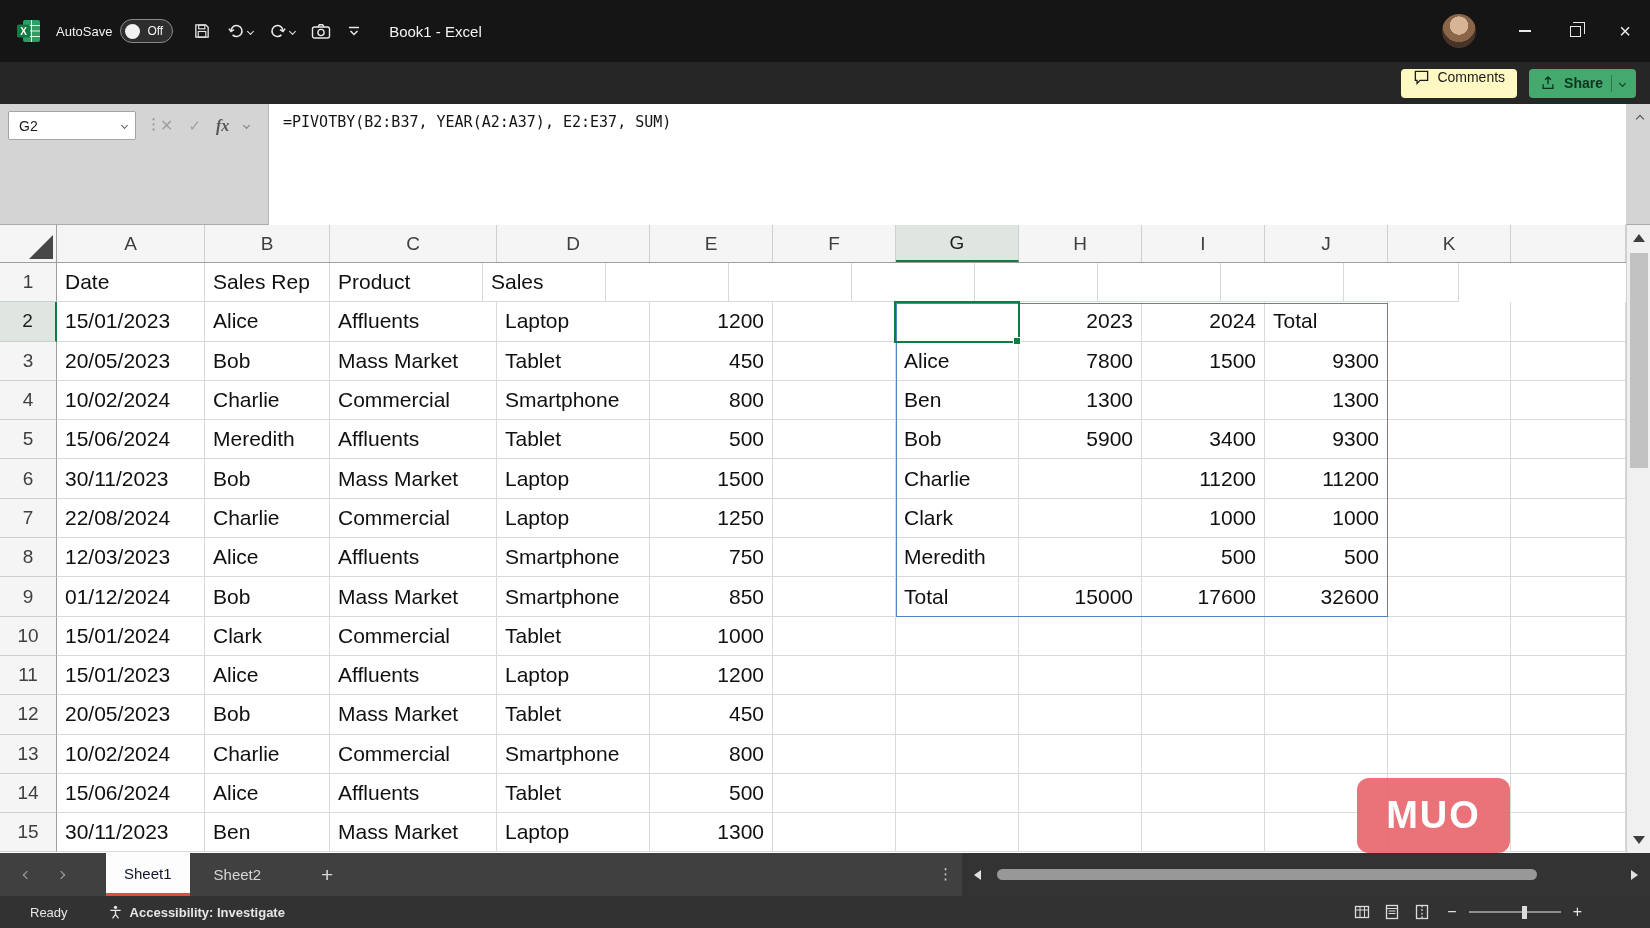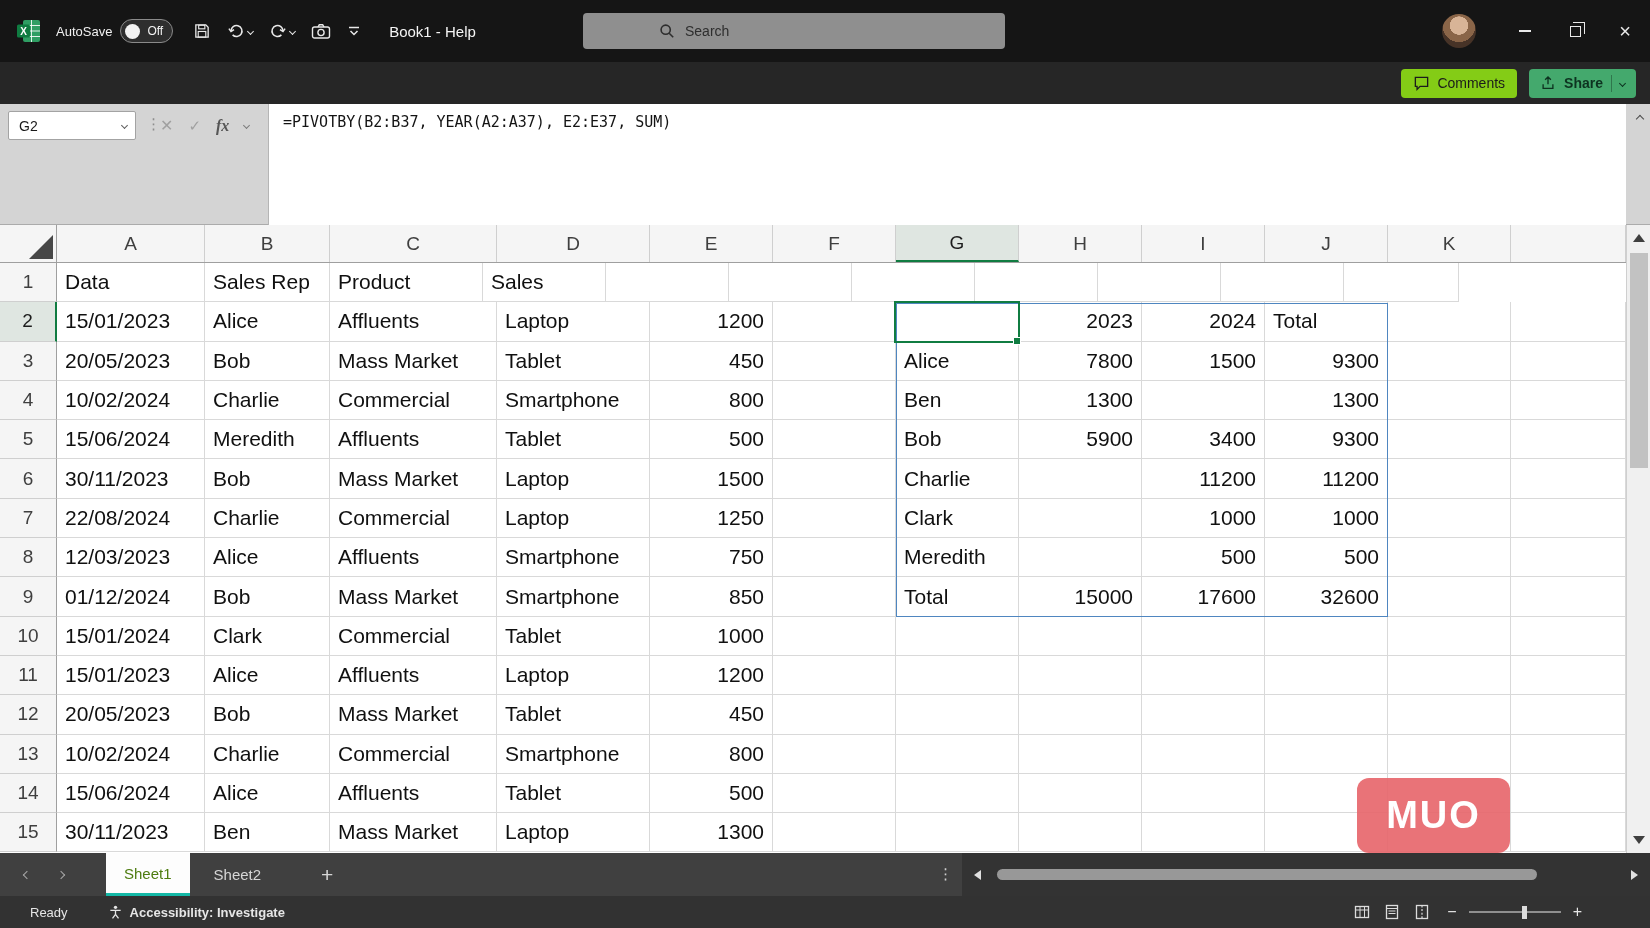--- a/index.html
+++ b/index.html
@@ -31,21 +31,21 @@
   .cv.up { transform:rotate(-135deg); }
   .cv.left { transform:rotate(135deg); }
   .cv.right { transform:rotate(-45deg); }
   .cv.small { width:5px; height:5px; }
 
   
   .ribbon { position:absolute; left:0; top:62px; width:1650px; height:42px; background:#262626; display:flex; align-items:center; }
   .rtabs { display:flex; align-items:center; padding-left:20px; }
   .rtab { padding:0 14px; font-size:15px; color:#ececec; line-height:42px; white-space:nowrap; }
   .ribbon-right { margin-left:auto; margin-right:14px; display:flex; align-items:center; gap:12px; }
-  .chip-comments { height:29px; display:flex; align-items:center; gap:7px; padding:0 12px; background:#84cc16; border-radius:4px; color:#1b1b1b; font-size:14px; }
+  .chip-comments { height:29px; display:flex; gap:7px; padding:0 12px; background:#fef9c3; border-radius:4px; color:#1b1b1b; font-size:14px; }
   .chip-share { height:29px; display:flex; align-items:center; gap:8px; padding:0 11px; background:#44a96d; border-radius:4px; color:#0d3320; font-size:14px; font-weight:700; }
   .chip-share .divider { width:1px; height:17px; background:rgba(0,0,0,.3); }
 
   
   .fbar { position:absolute; left:0; top:104px; width:1650px; height:121px; background:#d4d4d4; border-bottom:1px solid #ababab; }
   .namebox { position:absolute; left:8px; top:7px; width:128px; height:29px; background:#fff; border:1px solid #a3a3a3; border-radius:2px; display:flex; align-items:center; font-size:14px; color:#1a1a1a; }
   .namebox .val { padding-left:10px; flex:1; }
   .namebox .nb-chev { color:#5f5f5f; margin-right:8px; }
   .fbar-dots { position:absolute; left:146px; top:11px; color:#8d8d8d; font-size:15px; letter-spacing:-1px; }
   .fbar-btns { position:absolute; left:160px; top:7px; height:29px; display:flex; align-items:center; gap:15px; }
@@ -80,21 +80,21 @@
   .tri-dn { position:absolute; left:6px; bottom:9px; width:0; height:0; border-left:6px solid transparent; border-right:6px solid transparent; border-top:8px solid #3f3f3f; }
 
   
   .watermark { position:absolute; left:1357px; top:778px; width:153px; height:75px; border-radius:12px; display:flex; align-items:center; justify-content:center; opacity:.93; }
   .watermark span { color:#fff; font-size:38px; font-weight:700; letter-spacing:2px; }
 
   
   .sheetbar { position:absolute; left:0; top:853px; width:1650px; height:43px; background:#404040; display:flex; align-items:center; color:#d0d0d0; }
   .nav-arrows { display:flex; gap:28px; margin-left:24px; color:#a8a8a8; }
   .stab { height:43px; display:flex; align-items:center; padding:0 18px; font-size:15px; }
-  .stab.active { background:#fdfdfd; color:#4d7c0f; border-bottom:3px solid #14b8a6; margin-left:42px; font-weight:400; }
+  .stab.active { background:#fdfdfd; color:#0f172a; border-bottom:3px solid #ef4444; margin-left:42px; font-weight:400; }
   .stab.inactive { color:#d6d6d6; margin-left:6px; }
   .add-sheet { margin-left:42px; font-size:21px; color:#d6d6d6; line-height:1; }
   .sheet-dots { position:absolute; left:938px; top:12px; color:#cfcfcf; font-size:15px; }
   .hscroll { position:absolute; left:962px; top:0; right:0; height:43px; background:#333; display:flex; align-items:center; padding:0 12px; }
   .htri-l { width:0; height:0; border-top:5px solid transparent; border-bottom:5px solid transparent; border-right:7px solid #e0e0e0; }
   .htri-r { width:0; height:0; border-top:5px solid transparent; border-bottom:5px solid transparent; border-left:7px solid #e0e0e0; }
   .htrack { flex:1; height:11px; margin:0 8px; position:relative; }
   .hthumb { position:absolute; left:8px; top:0; width:540px; height:11px; border-radius:6px; background:#989898; }
 
   
@@ -155,28 +155,21 @@
           <circle cx="10" cy="10.5" r="3.1" fill="none" stroke="#e8e8e8" stroke-width="1.4"></circle>
         </svg>
     </span>
     <span class="ico">
       <svg width="14" height="14" viewBox="0 0 14 14">
           <path d="M2 3.5 h10" stroke="#e8e8e8" stroke-width="1.5" fill="none"></path>
           <path d="M3.5 7 L7 10.5 L10.5 7" stroke="#e8e8e8" stroke-width="1.5" fill="none"></path>
         </svg>
     </span>
   </div>
-  <div class="doc-title">Book1 - Help</div>
-  <div class="searchbox">
-    <svg width="16" height="16" viewBox="0 0 16 16">
-        <circle cx="6.7" cy="6.7" r="4.6" fill="none" stroke="#2d2d2d" stroke-width="1.6"></circle>
-        <path d="M10.2 10.2 L14.2 14.2" stroke="#2d2d2d" stroke-width="1.6"></path>
-      </svg>
-    <input type="text" placeholder="Search" style="">
-  </div>
+  <div class="doc-title">Book1 - Excel</div>
   <div class="tb-right">
     <div class="avatar"></div>
     <div class="winbtn">
         <span class="min-glyph"></span>
       </div>
     <div class="winbtn">
         <span class="restore-glyph"></span>
       </div>
     <div class="winbtn">
         <span class="close-glyph">×</span>
@@ -231,21 +224,21 @@
       <div class="ch sel" style="width: 123px;">G</div>
       <div class="ch" style="width: 123px;">H</div>
       <div class="ch" style="width: 123px;">I</div>
       <div class="ch" style="width: 123px;">J</div>
       <div class="ch" style="width: 123px;">K</div>
       <div class="ch" style="width: 115px;"></div>
     </div>
   <div class="grid-rows">
       <div class="grow">
         <div class="rh">1</div>
-        <div class="c" style="width: 148px;">Data</div>
+        <div class="c" style="width: 148px;">Date</div>
         <div class="c" style="width: 125px;">Sales Rep</div>
         <div class="c" style="width: 153px;">Product</div>
         <div class="c" style="width: 123px;">Sales</div>
         <div class="c" style="width: 123px;"></div>
         <div class="c" style="width: 123px;"></div>
         <div class="c" style="width: 123px;"></div>
         <div class="c" style="width: 123px;"></div>
         <div class="c" style="width: 123px;"></div>
         <div class="c" style="width: 123px;"></div>
         <div class="c" style="width: 115px;"></div>

